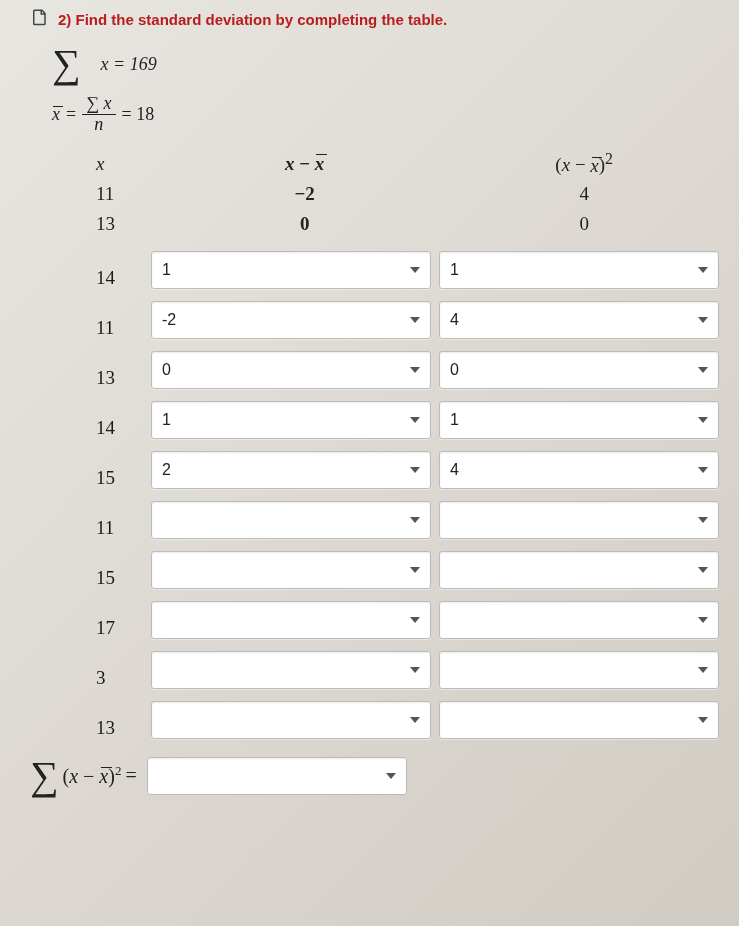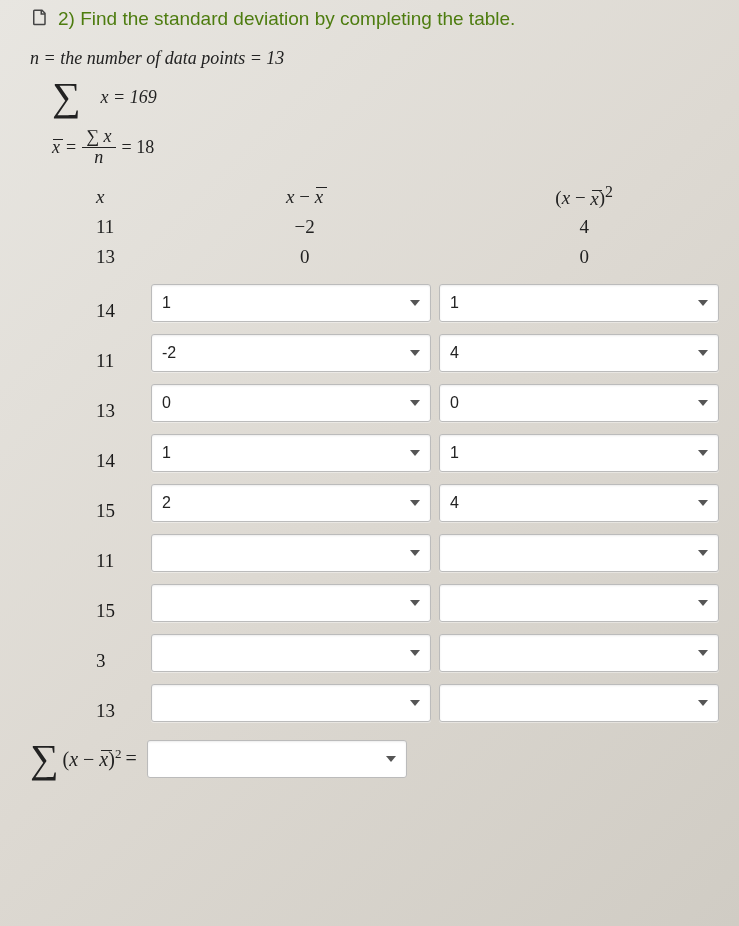--- a/index.html
+++ b/index.html
@@ -21,23 +21,23 @@
       align-items: center;
       gap: 10px;
       margin-bottom: 18px;
     }
     .note-icon {
       width: 18px;
       height: 18px;
       flex-shrink: 0;
     }
     .title {
-      font-weight: normal;
-      font-size: 19px;
-      color: #4d7c0f;
+      font-weight: bold;
+      font-size: 15px;
+      color: #b91c1c;
     }
     .formula-block {
       font-family: "Times New Roman", serif;
       font-size: 18px;
       margin-bottom: 12px;
       color: #222;
       margin-left: 0px;
     }
     .sigma {
       font-size: 40px;
@@ -75,21 +75,21 @@
     }
     .header-row, .static-row {
       display: flex;
       font-family: "Times New Roman", serif;
       font-size: 19px;
       color: #222;
       height: 30px;
       align-items: center;
     }
     .col-x { width: 70px; text-align: left; padding-left: 6px;}
-    .col-d { width: 290px; text-align: center; }
+    .col-d { width: 290px; text-align: center; font-weight: bold; }
     .col-sq { width: 270px; text-align: center; }
 
     .input-row {
       display: flex;
       align-items: flex-end;
       height: 50px;
       gap: 8px;
     }
     .input-row .x-val {
       width: 62px;
@@ -171,23 +171,20 @@
         <path d="M6 3h10l4 4v14a1 1 0 0 1-1 1H6a1 1 0 0 1-1-1V4a1 1 0 0 1 1-1z"></path>
         <path d="M15 3v5h5"></path>
       </svg>
     </span>
     <span class="title">
       <span>2)</span>
       <span>Find the standard deviation by completing the table.</span>
     </span>
   </div>
 
-  <div class="formula-block fn1">
-    <span class="italic">n = the number of data points = 13</span>
-  </div>
 
   <div class="formula-block fn2" style="display:flex;align-items:center;">
     <span class="sigma">∑</span>
     <span class="italic" style="margin-left:20px;text-align:right;">x = 169</span>
   </div>
 
   <div class="formula-block fn3">
     <span class="xbar">x</span>
     <span style="margin:0 6px;">=</span>
     <span class="frac">
@@ -278,20 +275,31 @@
             <span class="dd-text"></span>
             <span class="caret"></span>
           </div>
           <div class="dropdown dd2">
             <span class="dd-text"></span>
             <span class="caret"></span>
           </div>
         </div>
         <div class="input-row">
           <div class="x-val">15</div>
+          <div class="dropdown dd1">
+            <span class="dd-text"></span>
+            <span class="caret"></span>
+          </div>
+          <div class="dropdown dd2">
+            <span class="dd-text"></span>
+            <span class="caret"></span>
+          </div>
+        </div>
+        <div class="input-row">
+          <div class="x-val">17</div>
           <div class="dropdown dd1">
             <span class="dd-text"></span>
             <span class="caret"></span>
           </div>
           <div class="dropdown dd2">
             <span class="dd-text"></span>
             <span class="caret"></span>
           </div>
         </div>
         <div class="input-row">

